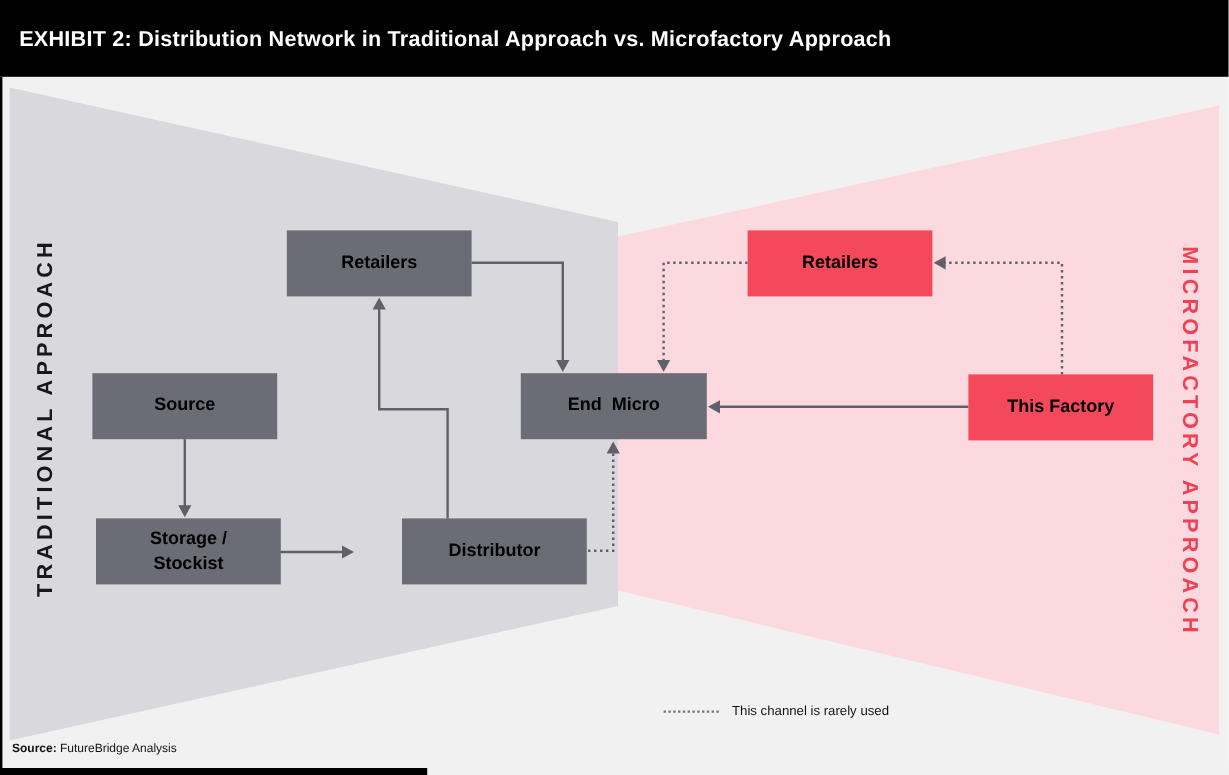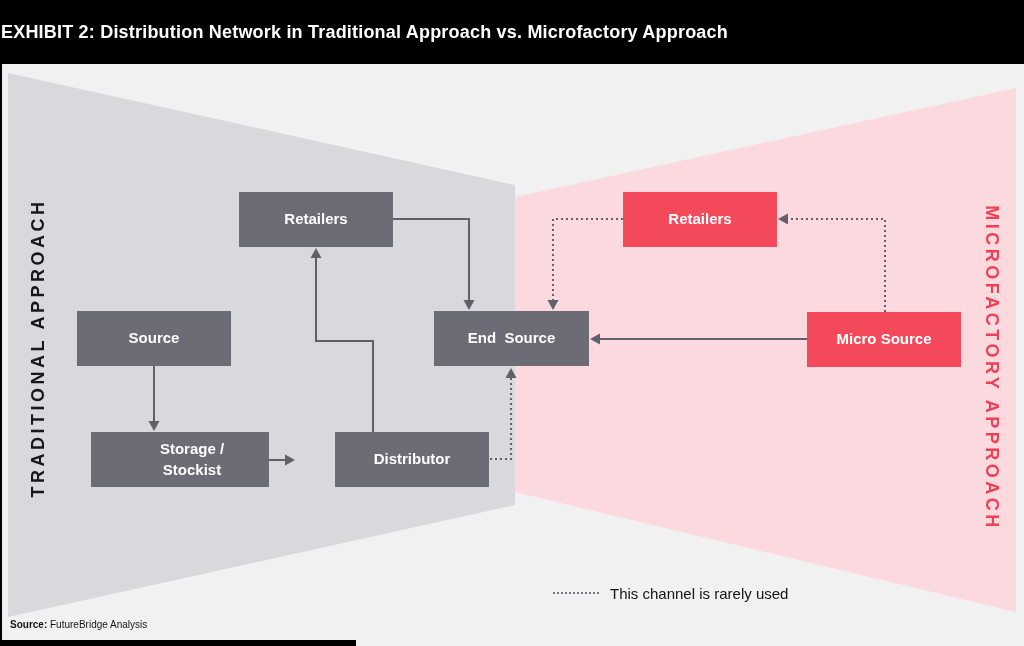--- a/index.html
+++ b/index.html
@@ -5,56 +5,56 @@
   html,body{margin:0;padding:0;background:#ffffff;}
   .stage{
     position:relative;width:1024px;height:646px;overflow:hidden;
     background:#f1f1f2;font-family:"Liberation Sans",sans-serif;
   }
   .header{
     position:absolute;left:0;top:0;width:1024px;height:64px;background:#000000;
     display:flex;align-items:center;
   }
   .title{
-    color:#ffffff;font-size:18px;font-weight:bold;padding-left:1px;letter-spacing:.2px;
+    color:#ffffff;font-size:18px;font-weight:bold;padding-left:16px;letter-spacing:.2px;
     white-space:nowrap;
   }
   svg.canvas{position:absolute;left:0;top:0;}
   .node{
     position:absolute;width:154px;height:55px;
     display:flex;align-items:center;justify-content:center;
-    color:#ffffff;font-weight:bold;font-size:15px;text-align:center;
+    color:#000000;font-weight:bold;font-size:15px;text-align:center;
     white-space:pre;line-height:1.35;
   }
   .node.gray{background:#6b6c75;}
   .node.red{background:#f4495b;}
   .n-trad-retailers{left:239px;top:192px;}
   .n-factory{left:77px;top:311px;}
-  .n-storage{left:91px;top:432px;padding-left:24px;}
+  .n-storage{left:80px;top:432px;}
   .n-distributor{left:296px;top:432px;margin-left:39px;}
   .n-endusers{left:434px;top:311px;width:155px;}
   .n-micro-retailers{left:623px;top:192px;}
   .n-microfactory{left:807px;top:312px;}
   .v-label{
     position:absolute;white-space:nowrap;font-weight:bold;font-size:18px;letter-spacing:3.5px;
   }
   .v-label.left{
     left:38px;top:348px;color:#17171a;
     transform:translate(-50%,-50%) rotate(-90deg);
   }
   .v-label.right{
     left:991px;top:368px;color:#ee4155;
     transform:translate(-50%,-50%) rotate(90deg);
   }
   .legend{
     position:absolute;left:553px;top:584px;height:18px;
     display:flex;align-items:center;gap:11px;
   }
   .legend-line{width:46px;height:0;border-top:2px dotted #76777f;}
-  .legend-text{font-size:15px;color:#141414;}
+  .legend-text{font-size:11px;color:#141414;}
   .source{
     position:absolute;left:10px;top:619px;font-size:10px;color:#141414;
   }
   .source .b{font-weight:bold;}
   .bottom-bar{position:absolute;left:0;top:640px;width:356px;height:6px;background:#000000;}
   .left-edge{position:absolute;left:0;top:64px;width:2px;height:582px;background:#000000;}
 </style>
 </head>
 <body>
 
@@ -93,23 +93,23 @@
       <polygon points="788,213.5 788,224.5 778,219"></polygon>
       <polygon points="547.5,300 558.5,300 553,310"></polygon>
     </g>
   </svg>
 
   <div class="node gray n-trad-retailers">Retailers</div>
   <div class="node gray n-factory">Source</div>
   <div class="node gray n-storage">Storage /
 Stockist</div>
   <div class="node gray n-distributor">Distributor</div>
-  <div class="node gray n-endusers">End  Source</div>
+  <div class="node gray n-endusers">End  Micro</div>
   <div class="node red n-micro-retailers">Retailers</div>
-  <div class="node red n-microfactory">Micro Source</div>
+  <div class="node red n-microfactory">This Factory</div>
 
   <div class="v-label left">TRADITIONAL APPROACH</div>
   <div class="v-label right">MICROFACTORY APPROACH</div>
 
   <div class="legend">
     <div class="legend-line"></div>
     <div class="legend-text">This channel is rarely used</div>
   </div>
 
   <div class="source">

